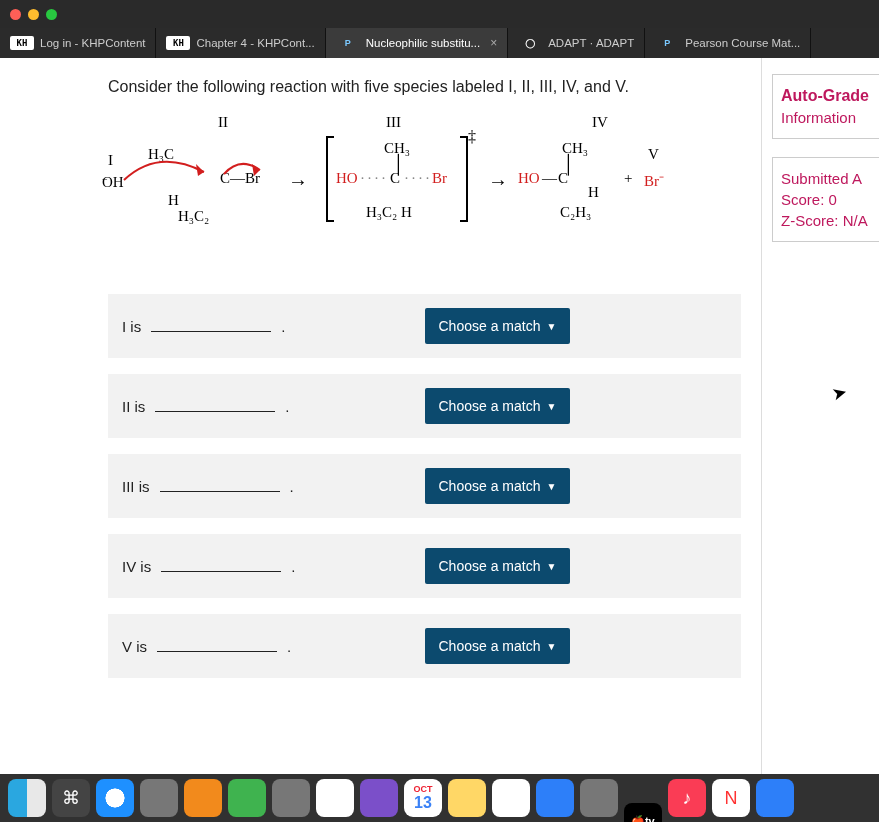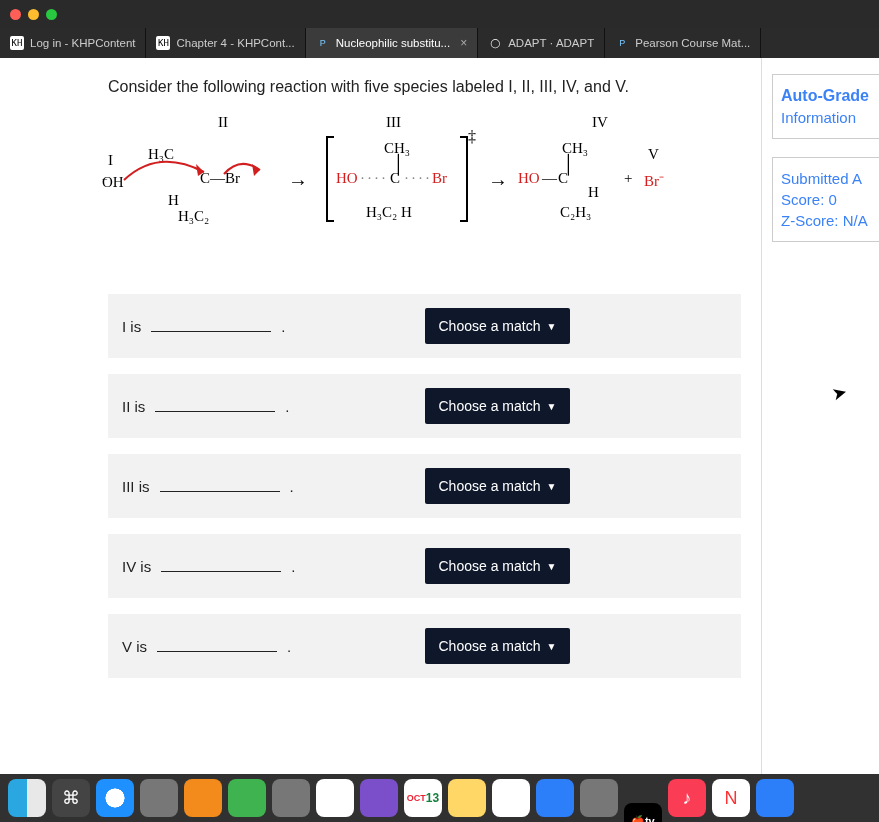--- a/index.html
+++ b/index.html
@@ -36,21 +36,21 @@
     display: flex;
     align-items: center;
     gap: 6px;
     padding: 0 10px;
     border-right: 1px solid #111;
     min-width: 0;
     white-space: nowrap;
     overflow: hidden;
   }
   .tab.active { background: #3b3b3b; color: #fff; }
-  .tab .favi { width: 14px; height: 14px; display: inline-flex; align-items: center; justify-content: center; font-size: 9px; font-weight: normal; }
+  .tab .favi { width: 24px; height: 14px; display: inline-flex; align-items: center; justify-content: center; font-size: 9px; font-weight: bold; }
   .favi.kh { background:#fff; color:#000; border-radius:2px; padding:0 2px; font-family:monospace; }
   .favi.adapt { color:#fff; }
   .favi.pearson { color:#7bc9ff; }
   .tab .close { margin-left:4px; color:#aaa; font-size:12px; }
 
   .content-area {
     position: absolute;
     top: 58px;
     left: 0;
     right: 0;
@@ -122,39 +122,39 @@
   }
   .blank {
     display: inline-block;
     border-bottom: 1.5px solid #222;
     width: 120px;
     height: 14px;
     margin: 0 2px;
   }
   .mt-row .c2 { flex: 1; }
   .choose-btn {
-    background: #0f172a;
+    background: #0c4a6e;
     color: #fff;
     border: none;
     padding: 10px 14px;
     font-size: 14px;
     border-radius: 2px;
     cursor: pointer;
     display: inline-flex;
     align-items: center;
     gap: 6px;
   }
   .caret { font-size: 10px; }
 
   .side-panel {
     width: 118px;
     border-left: 1px solid #ddd;
     padding: 16px 0 8px 10px;
     font-size: 15px;
-    color: #3b82f6;
+    color: #be185d;
     overflow: hidden;
     white-space: nowrap;
   }
   .side-panel .box {
     border: 1px solid #ccc;
     border-right: none;
     padding: 10px 8px;
     margin-bottom: 18px;
     line-height: 1.4;
   }
@@ -171,22 +171,22 @@
     gap: 6px;
   }
   .dock-icon {
     width: 38px; height: 38px; border-radius: 8px;
     display: flex; align-items: center; justify-content: center;
     font-size: 18px; color:#fff;
   }
   .di-finder { background: linear-gradient(90deg,#2aa7e0 50%,#e8e8e8 50%); }
   .di-launch { background:#444; }
   .di-safari { background: radial-gradient(circle,#fff 35%, #1e90ff 36%); }
-  .di-cal { background:#fff; color:#e23; flex-direction:row; font-size:9px; font-weight:bold; }
-  .di-cal .date { color:#15803d; font-size:12px; }
+  .di-cal { background:#fff; color:#e23; flex-direction:column; font-size:9px; font-weight:bold;border-radius:9px; }
+  .di-cal .date { color:#3b82f6; font-size:16px; }
   .di-photos { background:#fff; }
   .di-notes { background:#ffd766; }
   .di-reminders { background:#fff; }
   .di-tv { background:#000; font-size:11px; font-weight:bold;margin-top:47px; }
   .di-music { background:#fa3c55; }
   .di-news { background:#fff; color:#f33; }
   .di-blue { background:#2d7ff9; }
   .di-green { background:#3fb34f; }
   .di-orange { background:#f28a1c; }
   .di-purple { background:#7b4fc9; }
@@ -242,21 +242,21 @@
       <span class="rx-label" style="left:110px; top:0px;">II</span>
       <span class="rx-label" style="left:278px; top:0px;">III</span>
       <span class="rx-label" style="left:456px; top:0px;margin-left:28px;">IV</span>
       <span class="rx-label" style="left:540px; top:32px;">V</span>
 
       <span style="left:-6px; top:60px;">
           <span>OH</span>
           <span class="sup">−</span>
         </span>
       <span style="left:40px; top:32px;">H₃C</span>
-      <span style="left:92px; top:56px;font-family:Liberation Serif, serif;">C—Br</span>
+      <span style="left:112px; top:56px;font-family:Liberation Serif, serif;">C—Br</span>
       <span style="left:60px; top:78px;">H</span>
       <span style="left:70px; top:94px;">H₃C₂</span>
 
       <svg style="position:absolute; left:10px; top:40px;" width="100" height="40">
         <path d="M6 26 Q 40 -6 86 18" stroke="#d21e1e" stroke-width="2" fill="none"></path>
         <polygon points="86,18 78,10 80,22" fill="#d21e1e"></polygon>
       </svg>
       <svg style="position:absolute; left:112px; top:44px;" width="50" height="24">
         <path d="M4 16 Q 20 -2 40 12" stroke="#d21e1e" stroke-width="2" fill="none"></path>
         <polygon points="40,12 32,6 34,18" fill="#d21e1e"></polygon>

